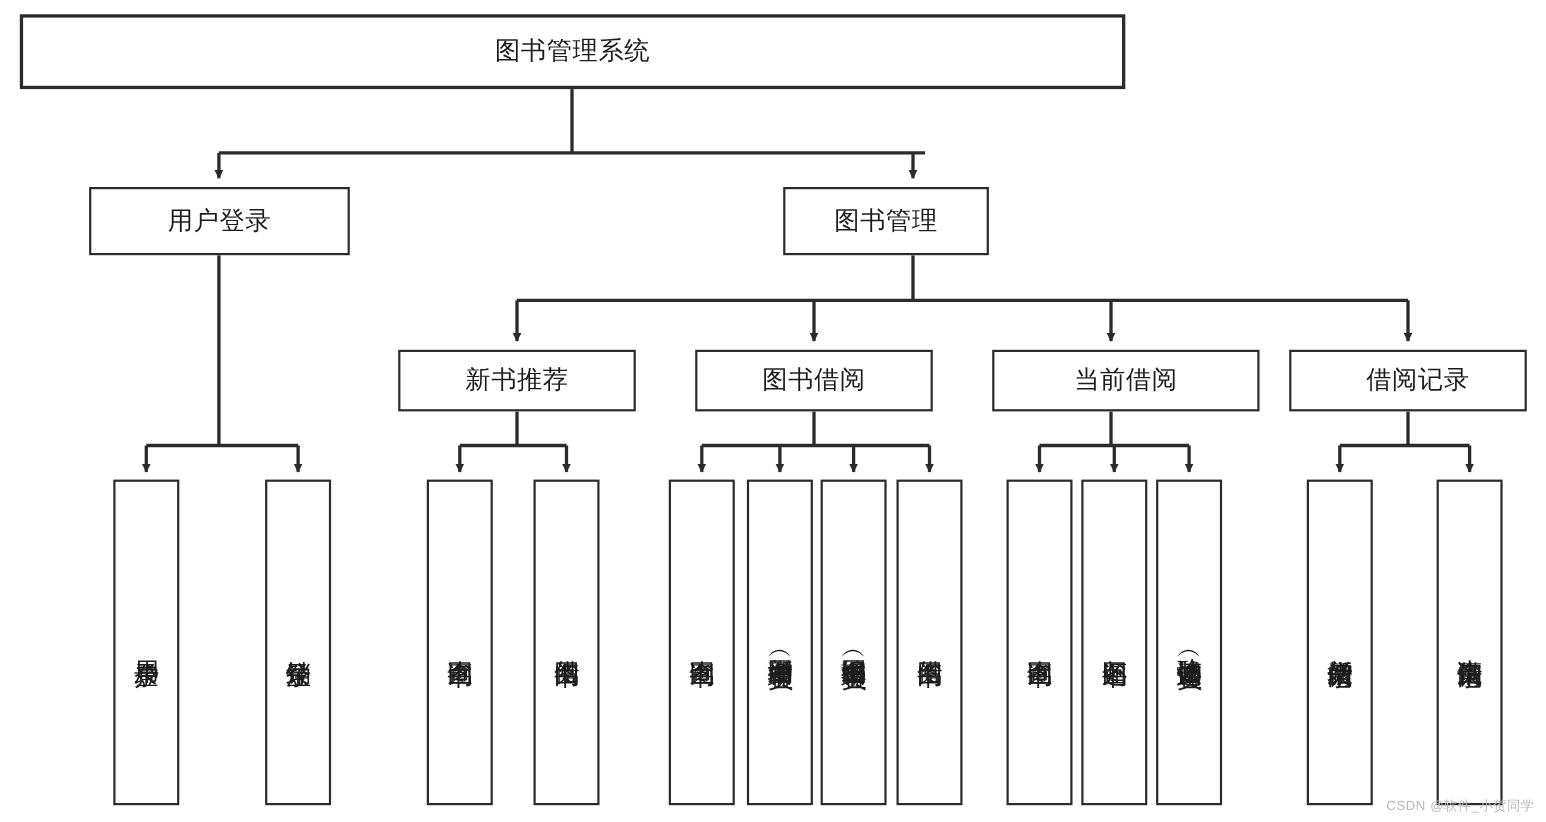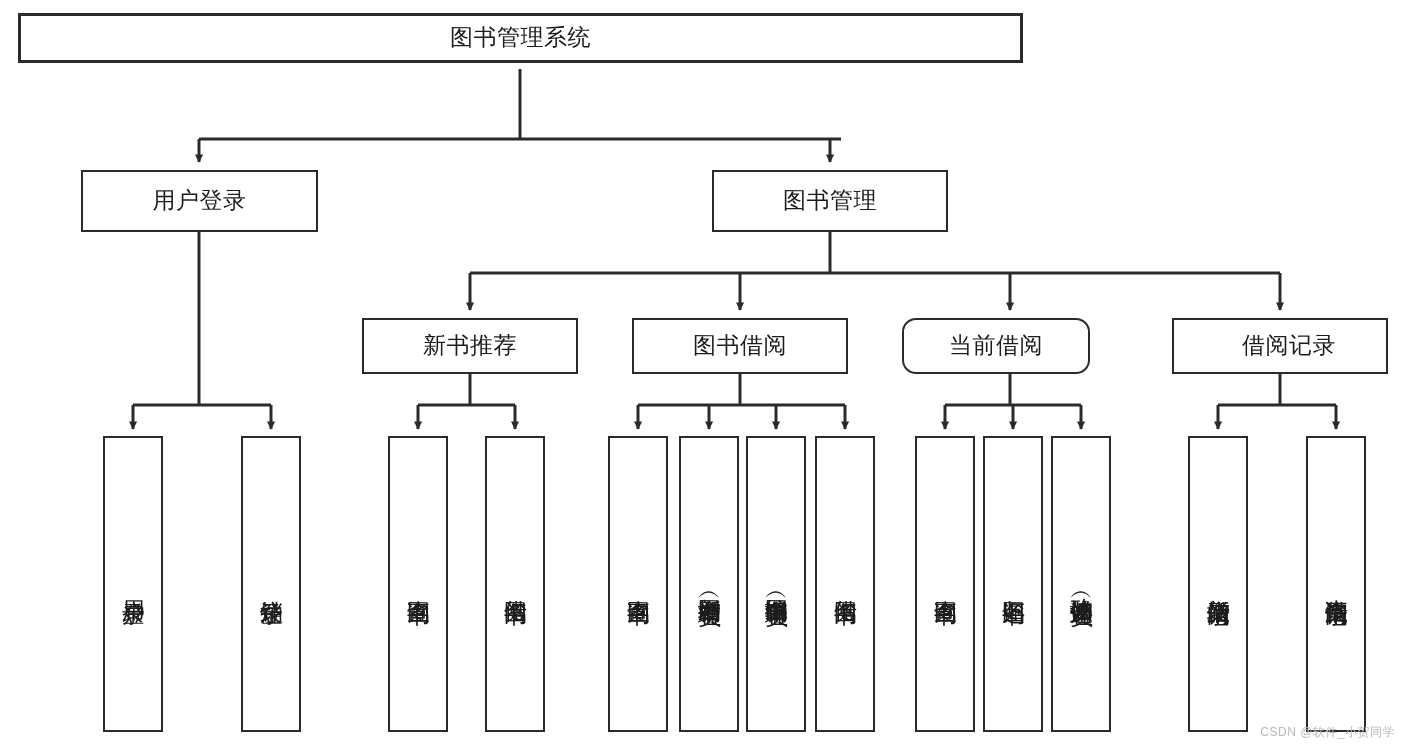--- a/index.html
+++ b/index.html
@@ -120,38 +120,38 @@
       <path d="M1013,405 L1013,429" marker-end="url(#arrowhead)"></path>
       <path d="M1081,405 L1081,429" marker-end="url(#arrowhead)"></path>
 
       <path d="M1280,374 L1280,405"></path>
       <path d="M1218,405 L1336,405"></path>
       <path d="M1218,405 L1218,429" marker-end="url(#arrowhead)"></path>
       <path d="M1336,405 L1336,429" marker-end="url(#arrowhead)"></path>
     </g>
   </svg>
 
-  <div class="node-box root-node" style="left:18px; top:13px; width:1005px; height:50px;">
+  <div class="node-box root-node" style="left:18px; top:13px; width:1005px; height:68px;">
     <span class="node-label-h">图书管理系统</span>
   </div>
 
   <div class="node-box" style="left:81px; top:170px; width:237px; height:62px;">
     <span class="node-label-h">用户登录</span>
   </div>
-  <div class="node-box" style="left:712px; top:170px; width:236px; height:62px;">
+  <div class="node-box" style="left:712px; top:170px; width:187px; height:62px;">
     <span class="node-label-h">图书管理</span>
   </div>
 
   <div class="node-box" style="left:632px; top:318px; width:216px; height:56px;">
     <span class="node-label-h">图书借阅</span>
   </div>
   <div class="node-box" style="left:362px; top:318px; width:216px; height:56px;">
     <span class="node-label-h">新书推荐</span>
   </div>
-  <div class="node-box" style="left:902px; top:318px; width:188px; height:56px;border-radius:14px;">
+  <div class="node-box" style="left:902px; top:318px; width:243px; height:56px;">
     <span class="node-label-h">当前借阅</span>
   </div>
   <div class="node-box" style="left:1172px; top:318px; width:216px; height:56px;padding-left:18px;">
     <span class="node-label-h">借阅记录</span>
   </div>
 
   <div class="node-box leaf-node" style="left:103px; top:436px; width:60px; height:296px;">
     <span class="node-label-v">用户登录</span>
   </div>
   <div class="node-box leaf-node" style="left:241px; top:436px; width:60px; height:296px;">

